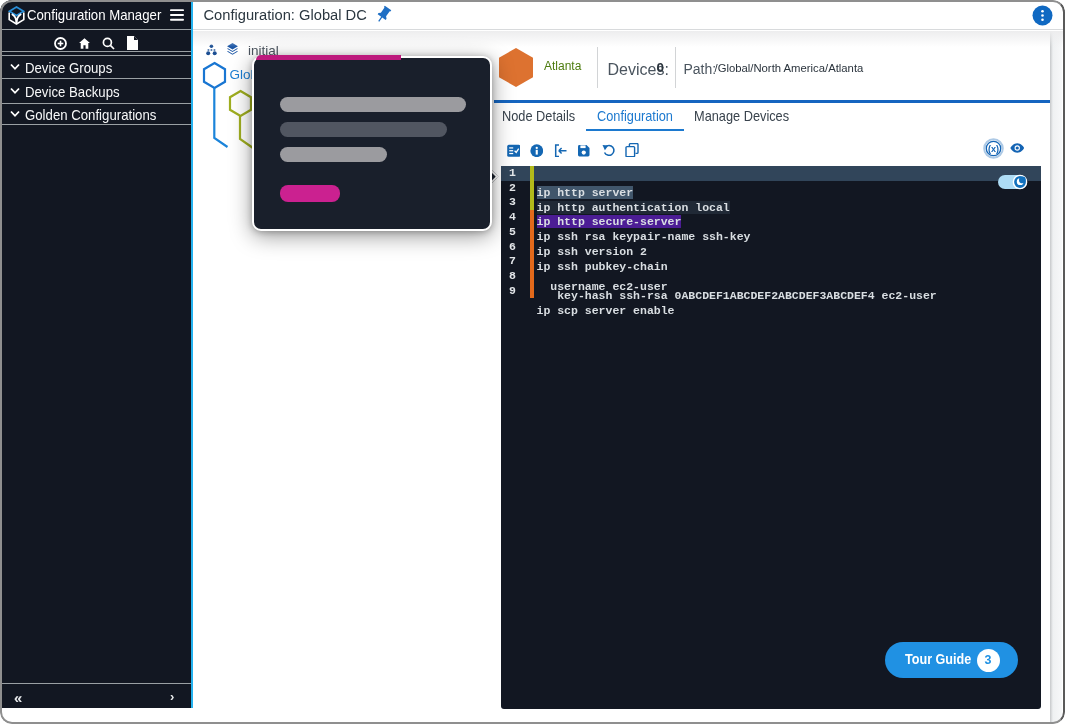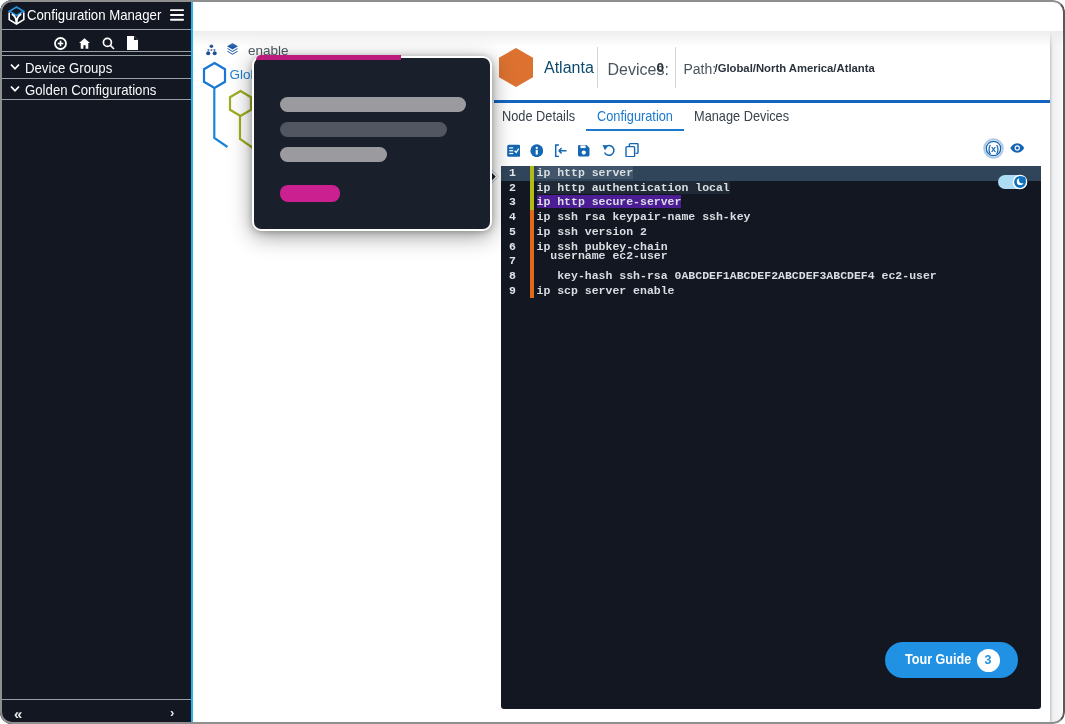--- a/index.html
+++ b/index.html
@@ -3,21 +3,21 @@
 <meta charset="utf-8">
 <style>
   * { margin:0; padding:0; box-sizing:border-box; }
   html,body { width:1065px; height:724px; overflow:hidden; background:#fff;
     font-family:"Liberation Sans", sans-serif; }
   .abs { position:absolute; }
   #win { position:absolute; inset:0; border-radius:12px; overflow:hidden; background:#fff; }
   #frame { position:absolute; inset:0; border-radius:12px; z-index:200;
     border:2px solid #8f8f8f; border-right-color:#5a5a5a; pointer-events:none; }
   
-  #side { position:absolute; left:0; top:0; bottom:0; width:193px;
+  #side { position:absolute; left:0; top:0; bottom:16px; width:193px;
     background:#121722; border-right:2.5px solid #25b2ef; color:#f2f4f6; }
   #side .hdr { position:absolute; left:0; top:0; width:100%; height:29.5px;
     border-bottom:1px solid #9aA0a4; }
   #side .title { position:absolute; left:27px; top:6px; font-size:15px; color:#fff; transform:scaleX(.88); transform-origin:left center; }
   #iconrow { position:absolute; left:0; top:29.5px; width:100%; height:22px;
     border-bottom:1px solid #9aa0a4; }
   #menu { position:absolute; left:0; top:55.4px; width:100%; border-top:1px solid #9aa0a4; }
   .mrow { position:relative; border-bottom:1px solid #9aa0a4; }
   .mrow .lbl { position:absolute; left:25px; top:50%; transform:translateY(-50%) scaleX(.88);
     font-size:15px; color:#f7f8f9; white-space:nowrap; transform-origin:left center; }
@@ -35,36 +35,51 @@
   
   .treetxt { position:absolute; font-size:13px; color:#4c555f; }
   
   #rpanel { position:absolute; left:493.5px; top:31px; width:556px; height:691px; background:#fff; }
   #blueline { position:absolute; left:0; top:69px; width:556px; height:3.2px; background:#1565c0; }
   .tab { position:absolute; top:77px; font-size:14.2px; color:#39434d; white-space:nowrap; transform:scaleX(.9); transform-origin:left center; }
   #editor { position:absolute; left:7.5px; top:134.5px; width:540px; height:543px;
     background:#121722; border-radius:3px; font-family:"Liberation Mono", monospace; font-weight:bold;
     font-size:11.5px; color:#d9dee2; line-height:14.72px; }
   .ln { position:absolute; left:0; width:15px; text-align:right; color:#e3e6e9; }
-  .cl { position:absolute; left:35.5px; white-space:pre; }
+  .cl { position:absolute; left:35.5px; white-space:pre;margin-top:20px; }
   
   #pop { position:absolute; left:252px; top:55.5px; width:240px; height:175px;
     background:#191f2b; border:2.5px solid #fff; border-radius:9px;
     box-shadow:0 5px 22px rgba(0,0,0,.4), 0 1px 6px rgba(0,0,0,.25); z-index:30; }
   #pop .bar { position:absolute; border-radius:8px; }
   #poparrow { position:absolute; left:482.5px; top:169.8px; width:12.5px; height:12.5px;
     background:#191f2b; border-top:2.5px solid #fff; border-right:2.5px solid #fff;
     transform:rotate(45deg); z-index:29; }
   .vdiv { position:absolute; top:15.5px; height:41px; width:1px; background:#d2d4d6; }
 </style>
 </head>
 <body>
 <div id="win">
   <div id="frame"></div>
 
+  <div id="topbar">
+    <div class="t">Configuration: Global DC</div>
+    <svg class="abs" style="left:181px; top:5px;" width="19" height="19" viewBox="0 0 24 24">
+      <g transform="rotate(35 12 12)" fill="#1f6fc4">
+        <path d="M16 12 V4 h1 V2 H7 v2 h1 v8 l-2.2 2.2 V16 h5.4 v6.5 h1.6 V16 h5.4 v-1.8 Z"></path>
+      </g>
+    </svg>
+
+    <svg class="abs" style="left:838.5px; top:4.5px;" width="21" height="21" viewBox="0 0 21 21">
+      <circle cx="10.5" cy="10.5" r="10" fill="#1069c2"></circle>
+      <circle cx="10.5" cy="6.2" r="1.3" fill="#fff"></circle>
+      <circle cx="10.5" cy="10.5" r="1.3" fill="#fff"></circle>
+      <circle cx="10.5" cy="14.8" r="1.3" fill="#fff"></circle>
+    </svg>
+  </div>
 
   <div id="shade"></div>
   <div id="scrollstrip"></div>
 
   <svg class="abs" style="left:205px; top:42.5px;" width="13" height="13" viewBox="0 0 13 13">
     <g fill="#1c4f93">
       <circle cx="6.4" cy="3.2" r="1.8"></circle>
       <circle cx="3.2" cy="10.3" r="2"></circle>
       <circle cx="9.7" cy="10.3" r="2"></circle>
       <rect x="2.6" y="6.3" width="1.7" height="1.4"></rect>
@@ -73,21 +88,21 @@
     </g>
   </svg>
 
   <svg class="abs" style="left:225.5px; top:42px;" width="13" height="13.5" viewBox="0 0 24 24">
     <g fill="#1b56a5">
       <path d="M12 1.5 L22 7.5 12 13.5 2 7.5 Z"></path>
       <path d="M12 16.2 L3.6 11.2 2 12.2 12 18.2 22 12.2 20.4 11.2 Z"></path>
       <path d="M12 21.2 L3.6 16.2 2 17.2 12 23.2 22 17.2 20.4 16.2 Z"></path>
     </g>
   </svg>
-  <div class="treetxt" style="left:248px; top:42.5px; font-size:13.5px;">enable</div>
+  <div class="treetxt" style="left:248px; top:42.5px; font-size:13.5px;">initial</div>
 
   <svg class="abs" style="left:202px; top:60.5px;" width="25" height="29" viewBox="0 0 25 29">
     <polygon points="12.5,2 23,8.25 23,20.75 12.5,27 2,20.75 2,8.25" fill="none" stroke="#1976d2" stroke-width="2.2"></polygon>
   </svg>
   <div class="treetxt" style="left:229.5px; top:66.5px; color:#1d7fd4; font-size:13.5px;">Global DC</div>
   <svg class="abs" style="left:207px; top:88px;" width="25" height="61" viewBox="0 0 25 61">
     <path d="M7.3 0 V50 L20.5 59" fill="none" stroke="#1b84da" stroke-width="2.2"></path>
   </svg>
 
   <svg class="abs" style="left:227.5px; top:89px;" width="25" height="29" viewBox="0 0 25 29">
@@ -95,27 +110,27 @@
   </svg>
   <svg class="abs" style="left:233px; top:116px;" width="25" height="34" viewBox="0 0 25 34">
     <path d="M7 0 V23 L20 32" fill="none" stroke="#9fae20" stroke-width="2.2"></path>
   </svg>
 
   <div id="rpanel">
 
     <svg class="abs" style="left:4.5px; top:16px;" width="36" height="41" viewBox="0 0 36 41">
       <polygon points="18,1 35,10.75 35,30.25 18,40 1,30.25 1,10.75" fill="#dd7230"></polygon>
     </svg>
-    <div class="abs" style="left:50.5px; top:28px; font-size:16px; color:#0c4a6e;">Atlanta</div>
+    <div class="abs" style="left:50.5px; top:28px; font-size:12px; color:#4d7c0f;">Atlanta</div>
     <div class="vdiv" style="left:103.5px;"></div>
     <div class="abs" style="left:114px; top:30px; font-size:16px; color:#4a545e;">Devices:</div>
     <div class="abs" style="left:163px; top:28.5px; font-size:13.5px; color:#2a333c; font-weight:bold;">0</div>
     <div class="vdiv" style="left:181.5px;"></div>
     <div class="abs" style="left:190px; top:30px; font-size:14px; color:#4a545e;">Path:</div>
-    <div class="abs" style="left:221px; top:30.5px; font-size:11.3px; color:#2a333c; font-weight:bold;">/Global/North America/Atlanta</div>
+    <div class="abs" style="left:221px; top:30.5px; font-size:11.3px; color:#2a333c; font-weight:normal;">/Global/North America/Atlanta</div>
     <div id="blueline"></div>
 
     <div class="tab" style="left:8.9px;">Node Details</div>
     <div class="tab" style="left:103.5px; color:#1c79cf;">Configuration</div>
     <div class="tab" style="left:200.3px;">Manage Devices</div>
     <div class="abs" style="left:92.5px; top:98px; width:97.5px; height:2.2px; background:#1c79cf;"></div>
 
     <svg class="abs" style="left:13px; top:112.5px;" width="13.5" height="13.5" viewBox="0 0 13.5 13.5">
       <rect x="0.2" y="0.8" width="13.1" height="12" rx="1.6" fill="#1467b3"></rect>
       <rect x="2.2" y="3.3" width="4" height="1.25" fill="#fff"></rect>
@@ -171,21 +186,21 @@
       <div class="ln" style="top:74px;">6</div>
       <div class="ln" style="top:88.7px;">7</div>
       <div class="ln" style="top:103.4px;">8</div>
       <div class="ln" style="top:118.1px;">9</div>
       <div class="cl" style="top:0.4px;"><span style="background:#41566b;">ip http server</span></div>
       <div class="cl" style="top:15.1px;"><span style="background:#202936;">ip http authentication local</span></div>
       <div class="cl" style="top:29.8px;"><span style="background:#4c1d95;">ip http secure-server</span></div>
       <div class="cl" style="top:44.5px;">ip ssh rsa keypair-name ssh-key</div>
       <div class="cl" style="top:59.3px;">ip ssh version 2</div>
       <div class="cl" style="top:74px;">ip ssh pubkey-chain</div>
-      <div class="cl" style="top:83px;">  username ec2-user</div>
+      <div class="cl" style="top:94px;">  username ec2-user</div>
       <div class="cl" style="top:103.4px;">   key-hash ssh-rsa 0ABCDEF1ABCDEF2ABCDEF3ABCDEF4 ec2-user</div>
       <div class="cl" style="top:118.1px;">ip scp server enable</div>
 
       <div class="abs" style="left:496.5px; top:9px; width:29px; height:14.6px; border-radius:7.3px; background:#addcf5;"></div>
       <svg class="abs" style="left:511px; top:8.5px;" width="16" height="16" viewBox="0 0 16 16">
         <circle cx="8" cy="8" r="7.3" fill="#fff"></circle>
         <circle cx="8" cy="8" r="5.9" fill="#1271bd"></circle>
         <circle cx="8.2" cy="7.7" r="3.4" fill="#fff"></circle>
         <circle cx="10.4" cy="5.9" r="3.4" fill="#1271bd"></circle>
       </svg>
@@ -243,20 +258,26 @@
         <path d="M8 0 L8 4 L12 4 Z" fill="#121722"></path>
       </svg>
     </div>
     <div id="menu">
       <div class="mrow" style="height:23px;">
         <svg width="10" height="7" viewBox="0 0 10 7">
             <path d="M1 1 L5 5.3 L9 1" fill="none" stroke="#fff" stroke-width="1.8"></path>
           </svg>
         <div class="lbl">Device Groups</div>
       </div>
+      <div class="mrow" style="height:24.7px;">
+        <svg width="10" height="7" viewBox="0 0 10 7">
+            <path d="M1 1 L5 5.3 L9 1" fill="none" stroke="#fff" stroke-width="1.8"></path>
+          </svg>
+        <div class="lbl">Device Backups</div>
+      </div>
       <div class="mrow" style="height:21px;">
         <svg width="10" height="7" viewBox="0 0 10 7">
             <path d="M1 1 L5 5.3 L9 1" fill="none" stroke="#fff" stroke-width="1.8"></path>
           </svg>
         <div class="lbl">Golden Configurations</div>
       </div>
     </div>
     <div id="sfoot">
       <div class="abs" style="left:14px; top:5px; font-size:15px; font-weight:bold; color:#e8eaec;">«</div>
       <div class="abs" style="left:170px; top:5.5px; font-size:13px; font-weight:bold; color:#e8eaec;">›</div>

